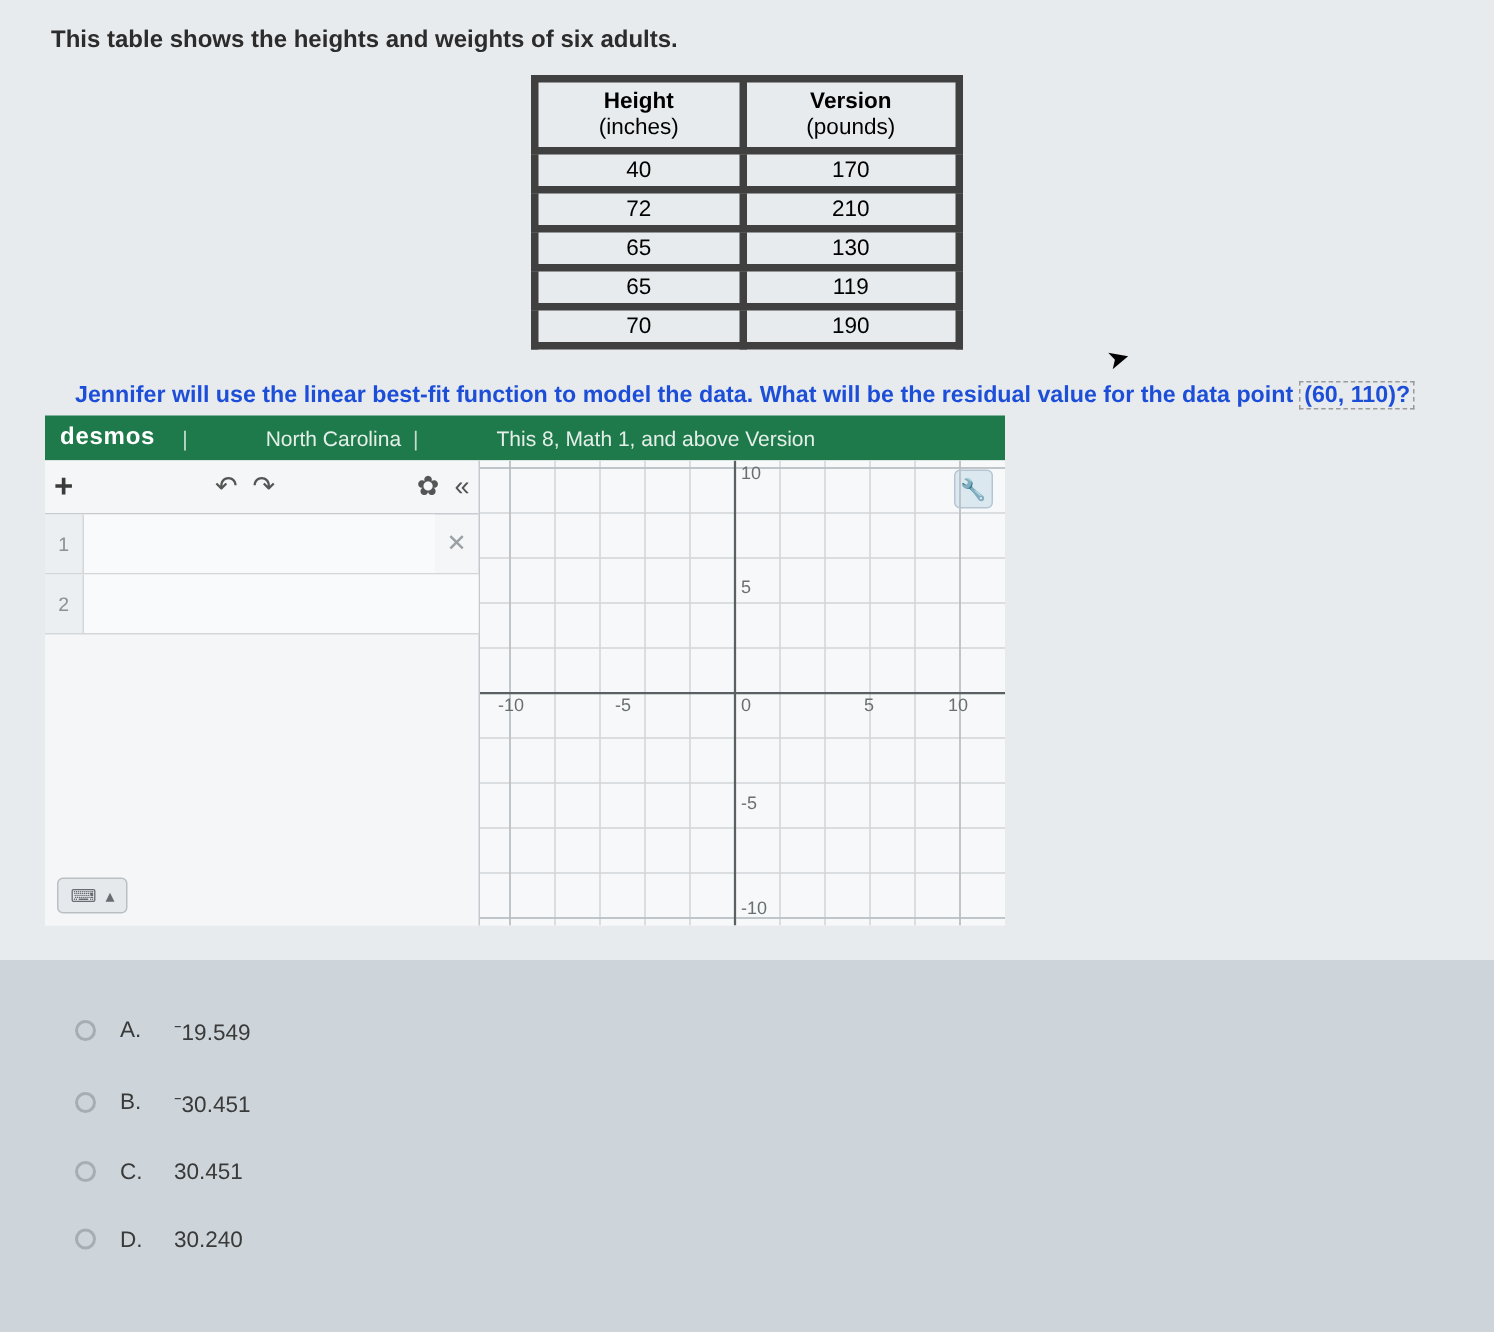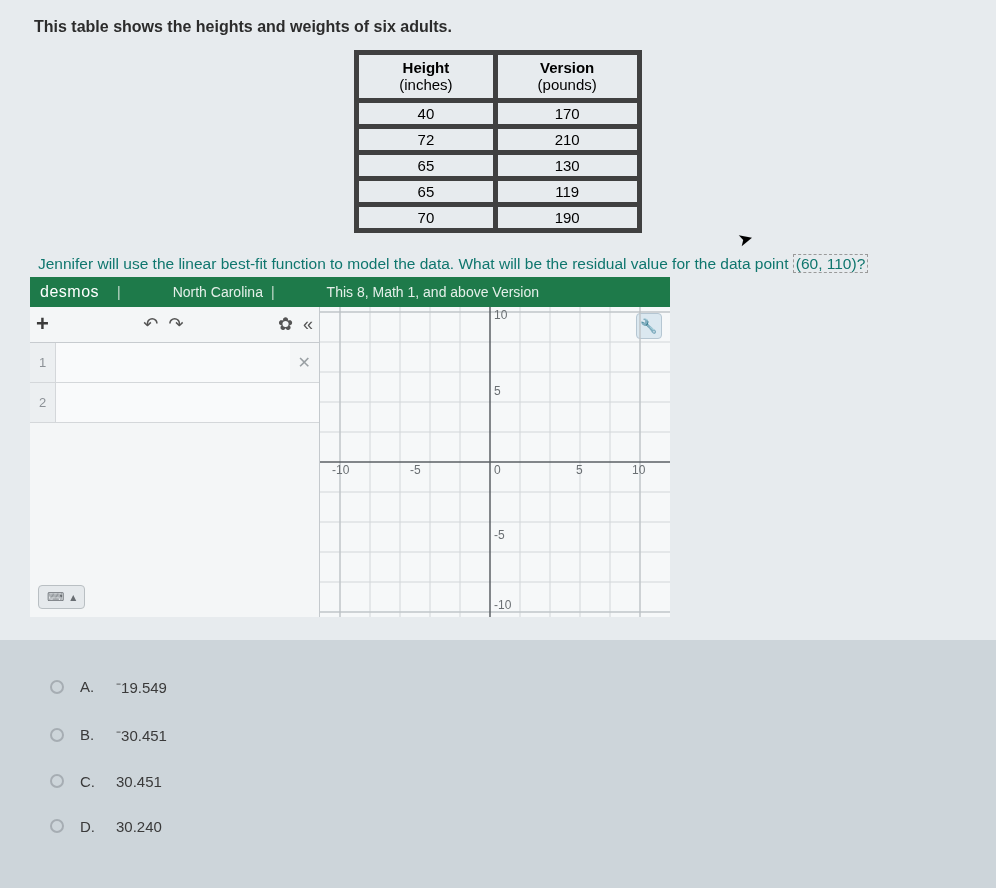--- a/index.html
+++ b/index.html
@@ -3,24 +3,24 @@
 <meta charset="utf-8">
 <style>
   * { box-sizing: border-box; margin: 0; padding: 0; }
   body { font-family: Arial, Helvetica, sans-serif; background: #cdd5da; width: 996px; height: 888px; overflow: hidden; }
   .page { background: #e7ebee; width: 996px; height: 640px; padding: 10px 30px 11px 30px; position: relative; }
   .prompt { font-size: 16px; font-weight: bold; color: #2c2c2c; margin: 8px 0 14px 4px; }
   .data-table-wrap { display: flex; justify-content: center; margin-bottom: 22px; }
   table.data-table { border-collapse: collapse; }
   table.data-table th, table.data-table td { border: 5px solid #404040; padding: 2px 22px; text-align: center; font-size: 15px; background: #e7ebee; }
   table.data-table th { font-weight: bold; padding: 4px 40px; line-height: 1.15; }
-  .question { font-size: 15.5px; color: #0f766e; margin: 10px 0 4px 8px; }
+  .question { font-size: 15.5px; color: #1d4ed8; margin: 10px 0 4px 20px; font-weight: bold; }
   .hl { border: 1px dashed #9a9a9a; padding: 0 2px; }
   .desmos-bar { background: #1e7a4a; color: #fff; display: flex; align-items: center; padding: 6px 10px; font-size: 14px; width: 640px; }
-  .desmos-logo { font-weight: 400; letter-spacing: 0.5px; margin-right: 10px; font-size: 16px; }
+  .desmos-logo { font-weight: 700; letter-spacing: 0.5px; margin-right: 10px; font-size: 16px; }
   .desmos-sep { color: #c8ddd0; margin: 0 8px; }
   .desmos-sub { color: #e4efe9; margin-left: 44px; }
   .calc-body { display: flex; width: 640px; background: #f1f3f5; }
   .expr-panel { width: 290px; background: #f4f6f7; border-right: 1px solid #c4c9cd; position: relative; }
   .expr-toolbar { display: flex; align-items: center; height: 36px; border-bottom: 1px solid #c7cbcf; padding: 0 6px; gap: 10px; }
   .tb-btn { background: transparent; border: none; color: #555; font-size: 18px; cursor: pointer; }
   .tb-btn.plus { font-weight: bold; font-size: 22px; color: #3b3b3b; }
   .tb-spacer { flex: 1; }
   .expr-row { display: flex; align-items: center; height: 40px; border-bottom: 1px solid #d4d7da; }
   .expr-idx { width: 26px; text-align: center; color: #8c9196; font-size: 13px; border-right: 1px solid #d4d7da; height: 100%; display:flex; align-items:center; justify-content:center; background:#eceff1; }

